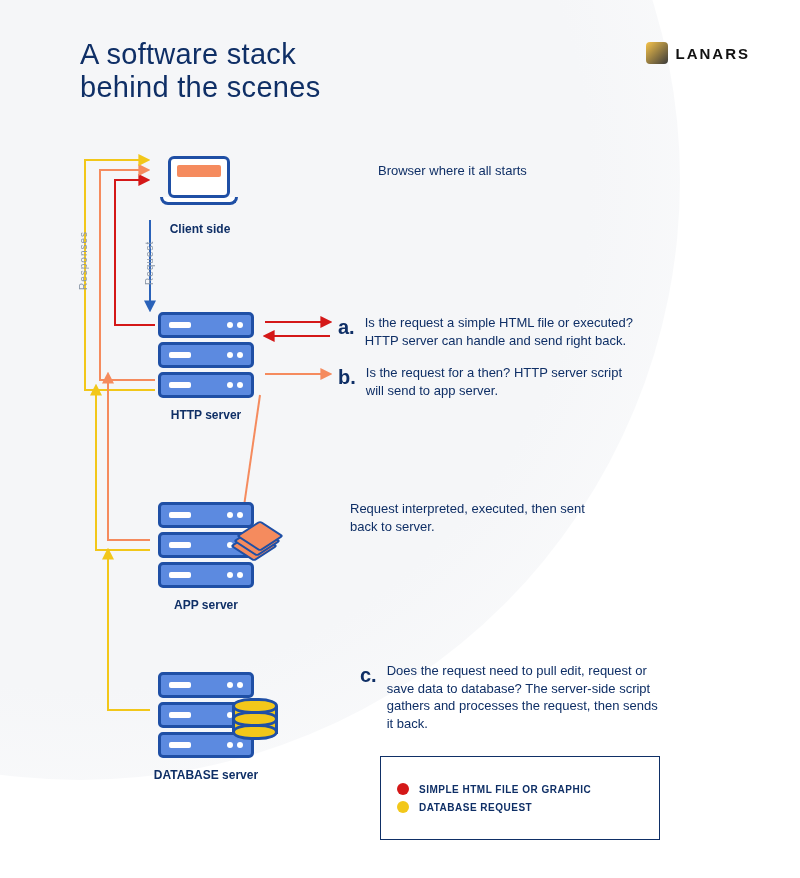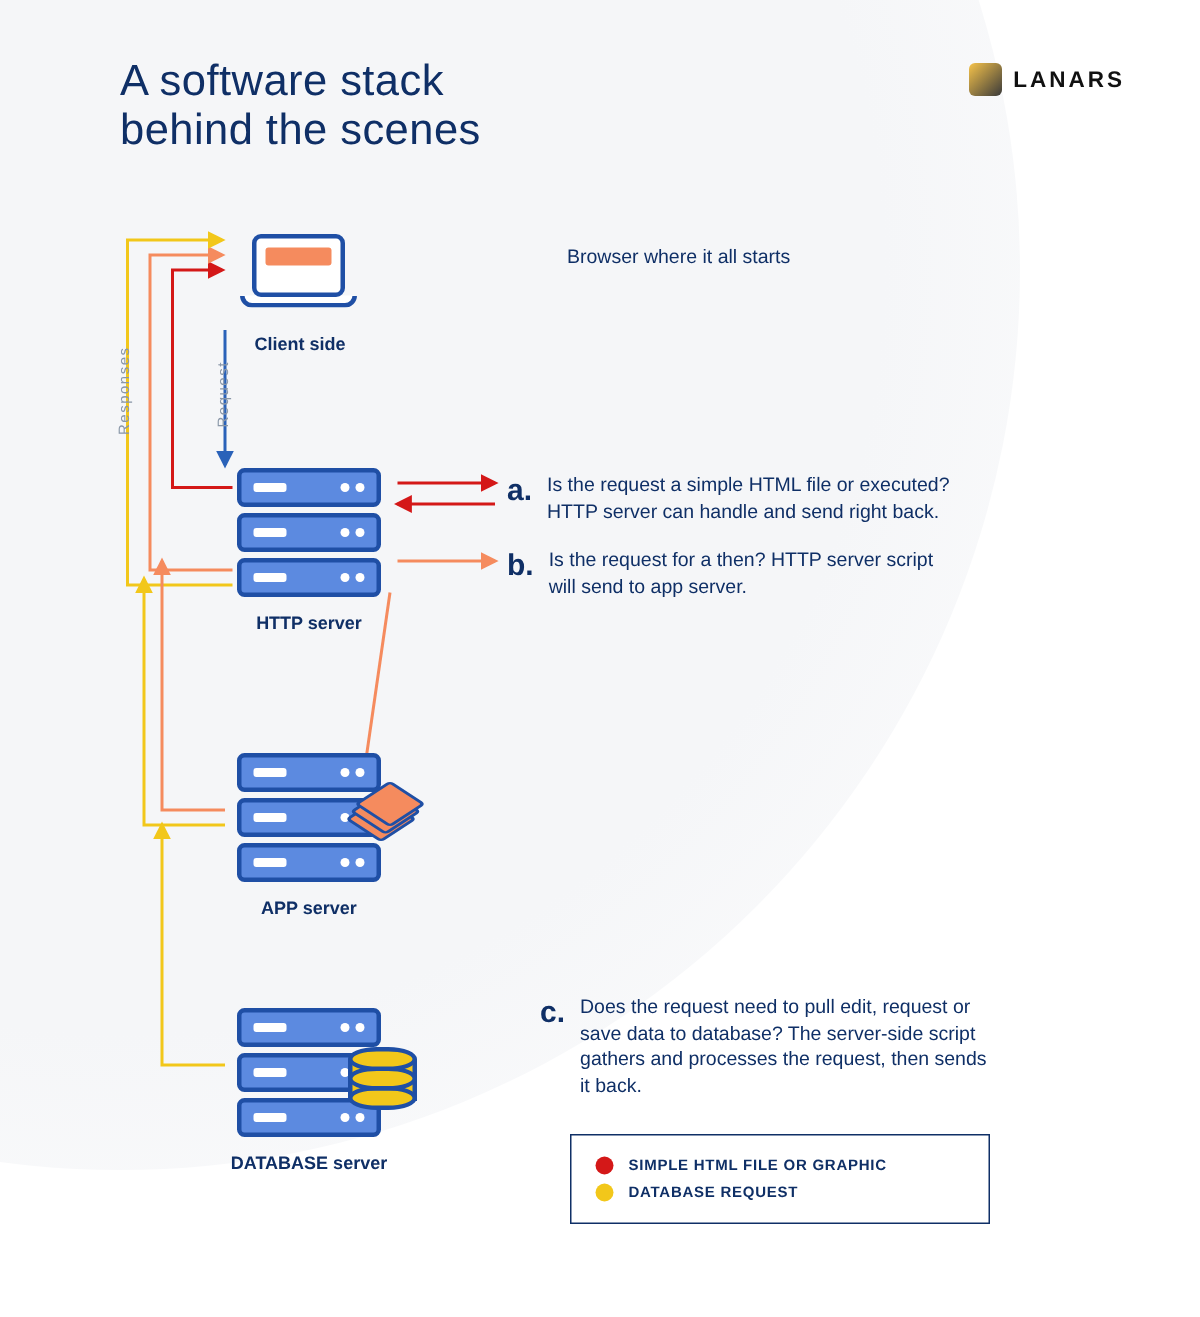--- a/index.html
+++ b/index.html
@@ -116,21 +116,21 @@
   }
   .sq {
     position:absolute; width:28px; height:28px; background:#f58b5e;
     border:2px solid #1f4fa5; transform:rotate(45deg) skew(-12deg,-12deg);
     border-radius:3px;
   }
   .sq.s1{top:10px;left:2px;} .sq.s2{top:5px;left:5px;} .sq.s3{top:0;left:8px;}
 
   
   .legend {
-    position:absolute; border:1px solid #0f2f66; padding:8px 16px;
+    position:absolute; border:1px solid #0f2f66; padding:20px 16px;
     font-size:10px; font-weight:700; color:#0f2f66; letter-spacing:0.5px;
   }
   .legend-row { display:flex; align-items:center; gap:10px; margin:6px 0; }
   .dot { width:12px; height:12px; border-radius:50%; flex:0 0 auto; }
   .dot.red{background:#d41818;} .dot.orange{background:#f58b5e;} .dot.yellow{background:#f2c71a;}
 
   svg.lines { position:absolute; left:0; top:0; width:800px; height:720px; pointer-events:none; }
 </style>
 </head>
 <body>
@@ -219,20 +219,21 @@
       <div class="unit"></div>
         <div class="unit"></div>
         <div class="unit"></div>
     </div>
     <div class="stack-sq" style="left:238px; top:372px;">
       <div class="sq s1"></div>
         <div class="sq s2"></div>
         <div class="sq s3"></div>
     </div>
     <div class="node-label" style="left:146px; top:448px;">APP server</div>
+    <div class="desc" style="left:350px; top:350px; max-width:260px;">Request interpreted, executed, then sent back to server.</div>
 
     <div class="server" style="left:158px; top:522px;">
       <div class="unit"></div>
         <div class="unit"></div>
         <div class="unit"></div>
     </div>
     <div class="disks" style="left:232px; top:548px;">
       <div class="disk-body"></div>
       <div class="disk d1"></div>
         <div class="disk d2"></div>

